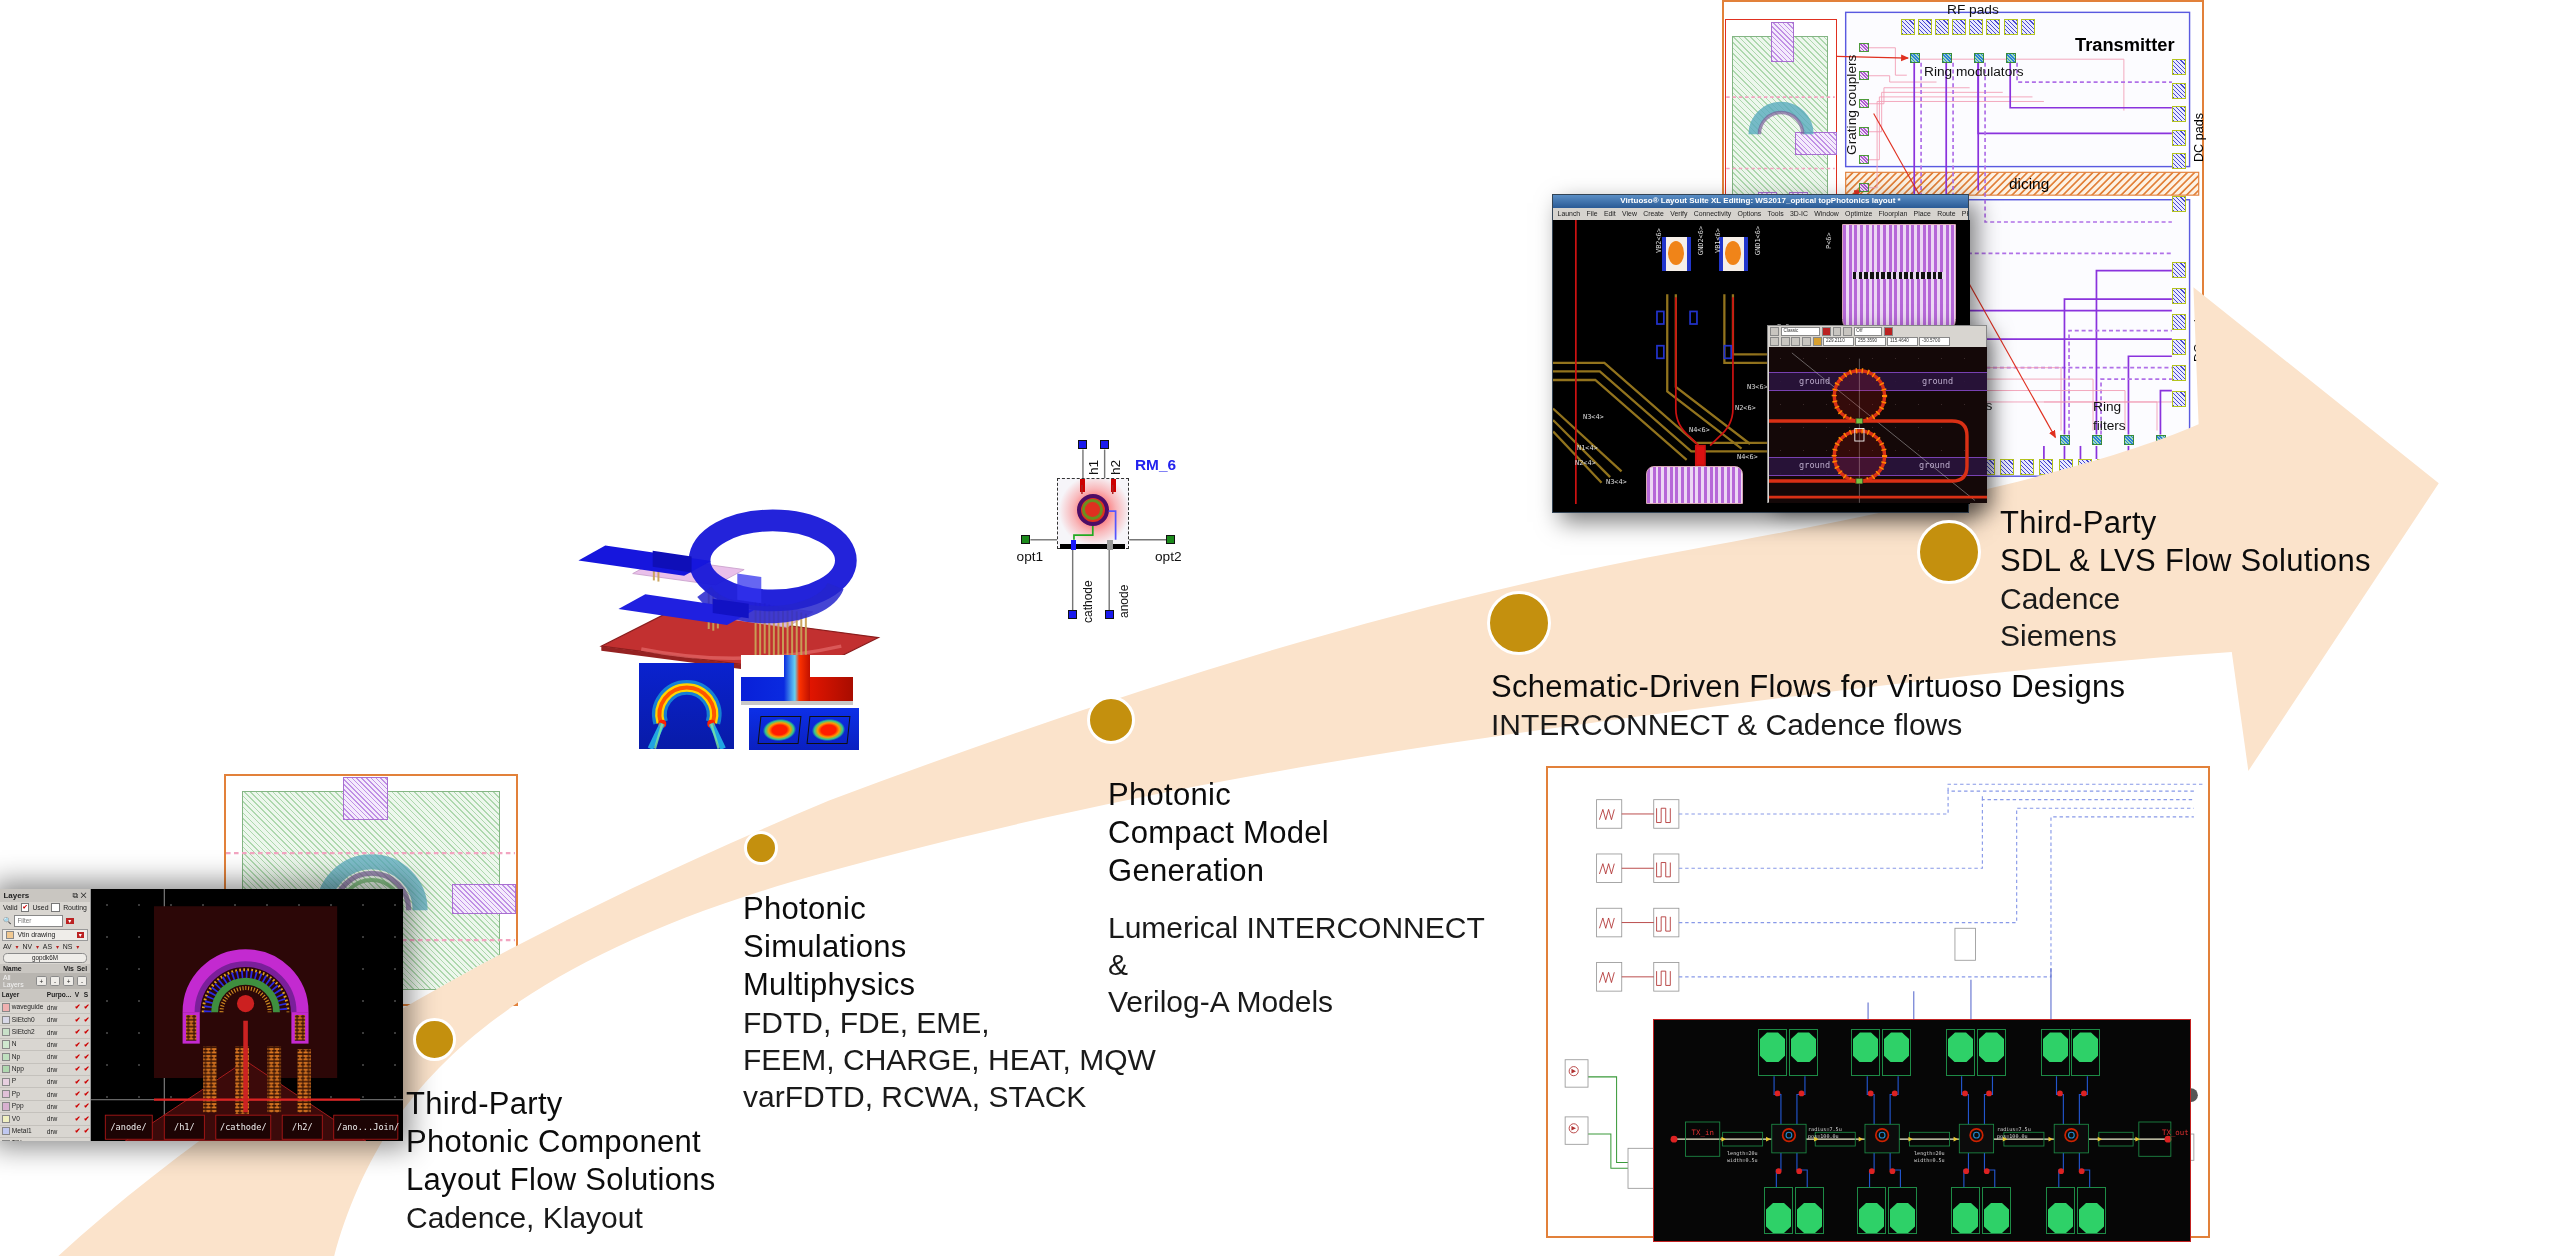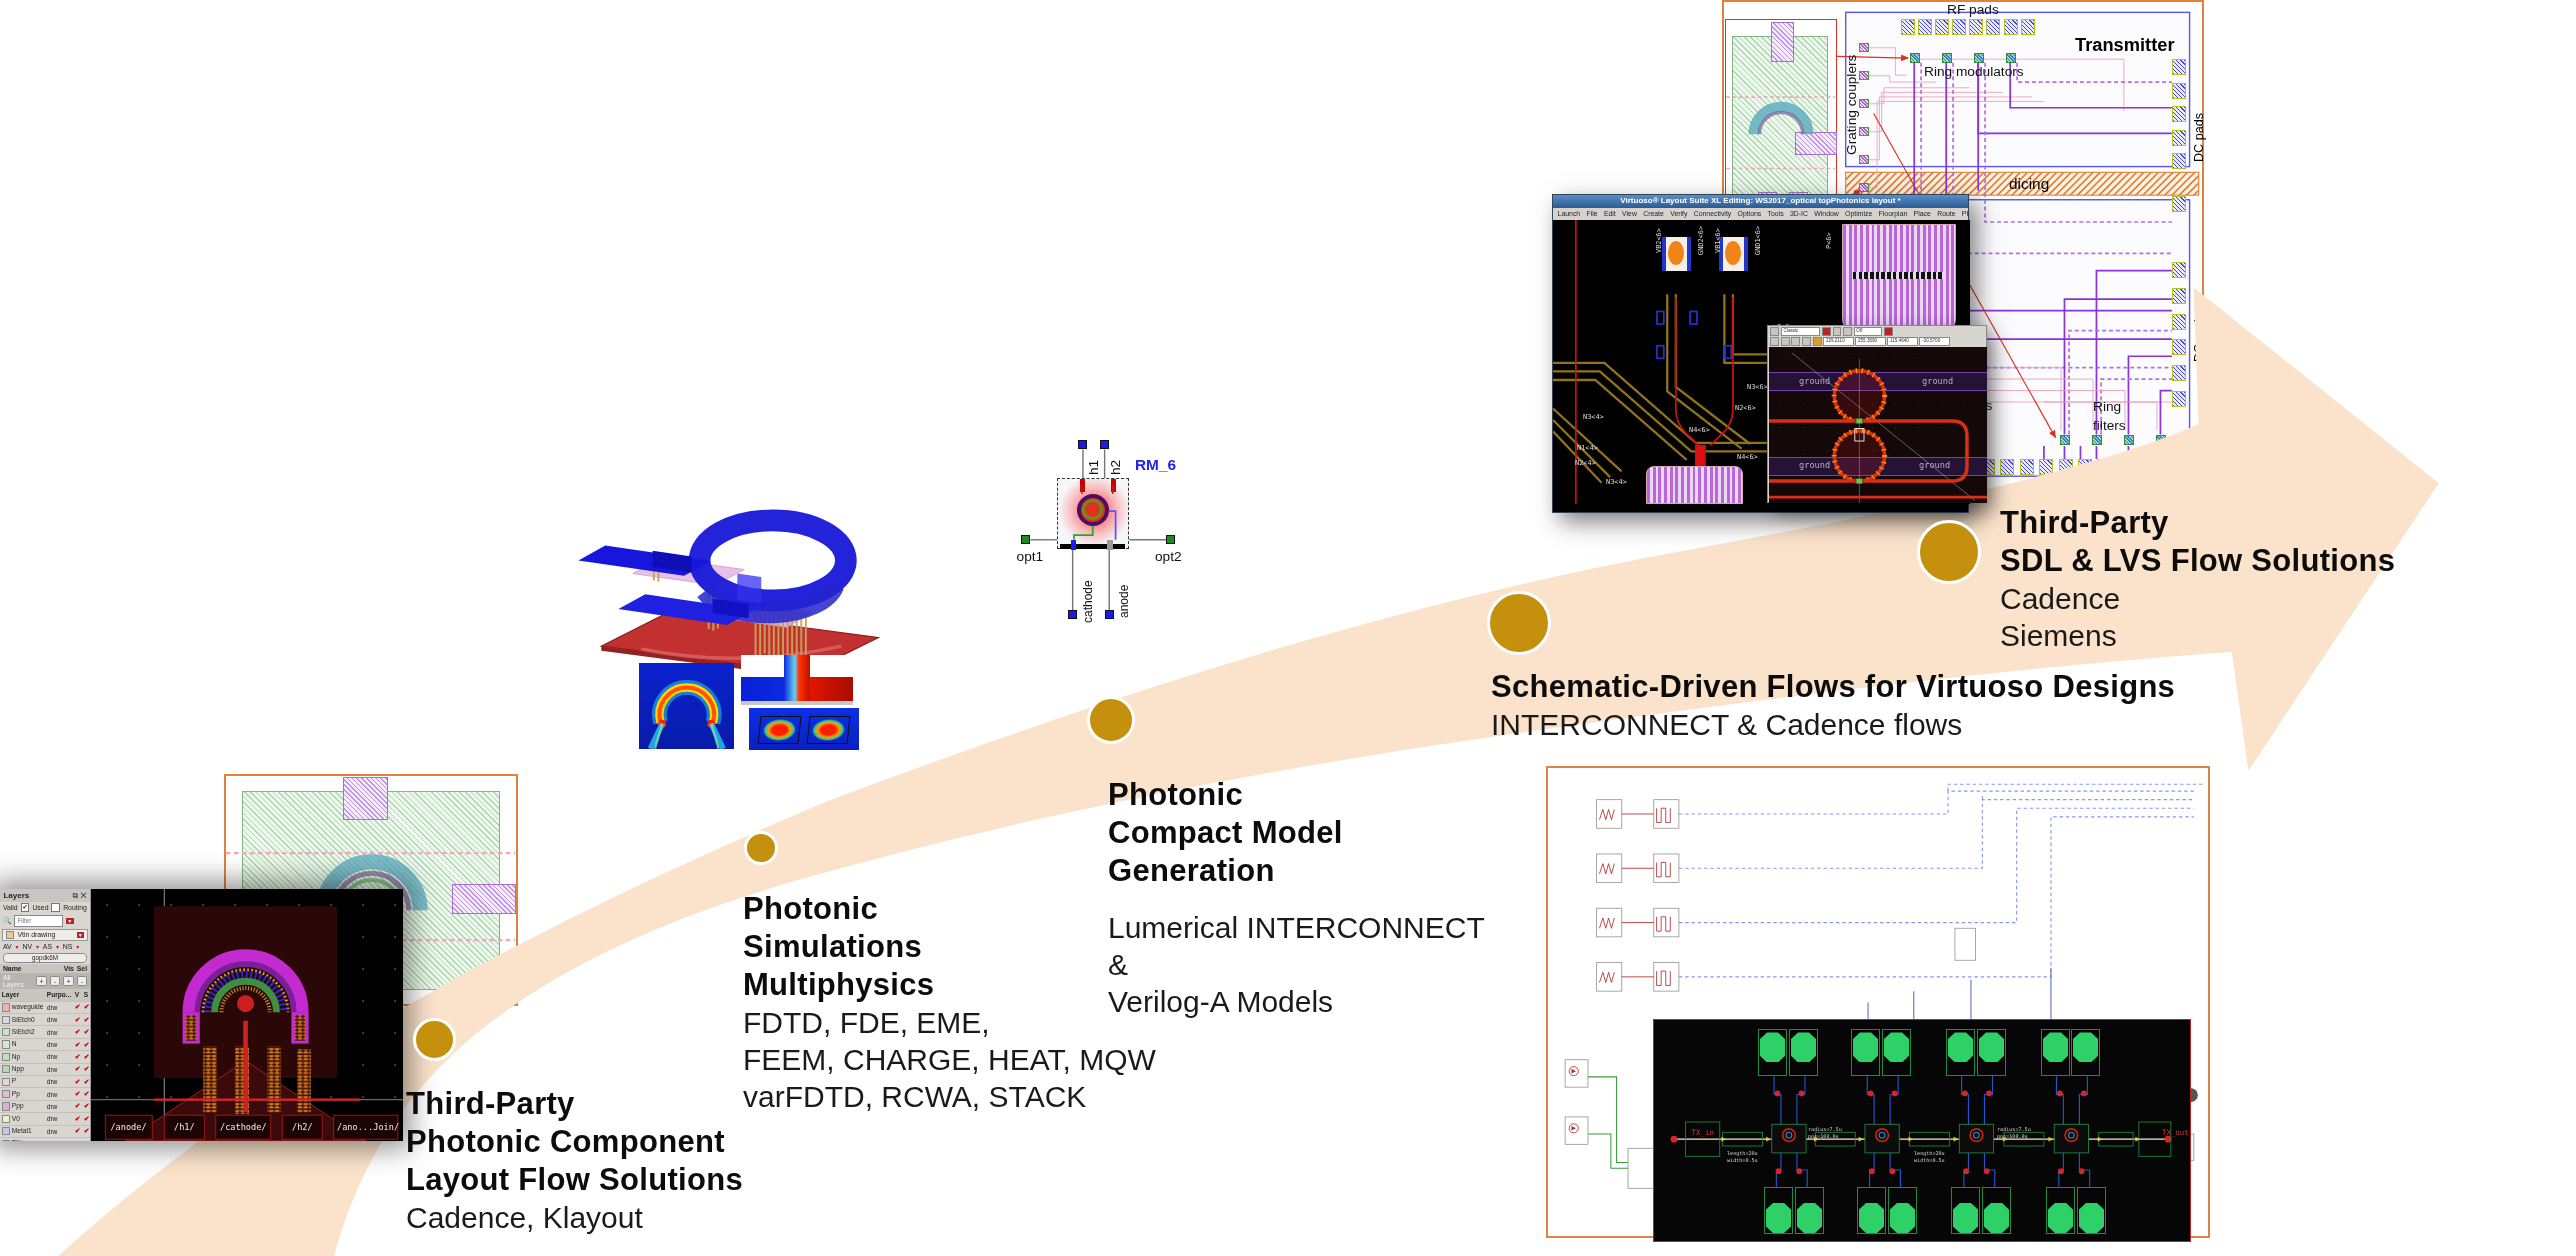--- a/index.html
+++ b/index.html
@@ -1,20 +1,20 @@
 <!DOCTYPE html>
 <html style="font-size:9.1px"><head>
 <meta charset="utf-8">
 <style>
   html,body{margin:0;padding:0;background:#fff;}
   body{font-family:"Liberation Sans",sans-serif;}
   #canvas{position:relative;width:2576px;height:1257px;overflow:hidden;background:#fff;}
   .abs{position:absolute;}
   
-  .step-title{font-weight:700;color:#0c0c0c;font-size:31px;line-height:38px;letter-spacing:0.3px;}
+  .step-title{font-weight:400;color:#0c0c0c;font-size:31px;line-height:38px;letter-spacing:0.3px;}
   .step-sub{font-weight:400;color:#1a1a1a;font-size:30px;line-height:37px;}
   
   .dot{border-radius:50%;background:#c4900e;border:3.4px solid #ffffff;box-sizing:border-box;}
   
   .orange-panel{border:2.3px solid #e2813a;background:#fff;box-sizing:border-box;}
   
   .xpad{width:13.7px;height:16px;background:repeating-linear-gradient(45deg,#4747cf 0 1.1px,#e9e9ff 1.1px 2.9px);border:1.1px solid #b4c31e;box-sizing:border-box;}
   .gcpad{width:9.7px;height:8.6px;background:repeating-linear-gradient(45deg,#b05ad0 0 1.1px,#f0e2f8 1.1px 2.3px);border:1.1px solid #4d9a3a;box-sizing:border-box;}
   .rmsq{width:9.7px;height:9.7px;background:repeating-linear-gradient(45deg,#2d7de0 0 1.1px,#9fe0b8 1.1px 2.3px);border:1.1px solid #3a8a3a;box-sizing:border-box;}
   .lbl-small{font-size:13.7px;color:#111;}

